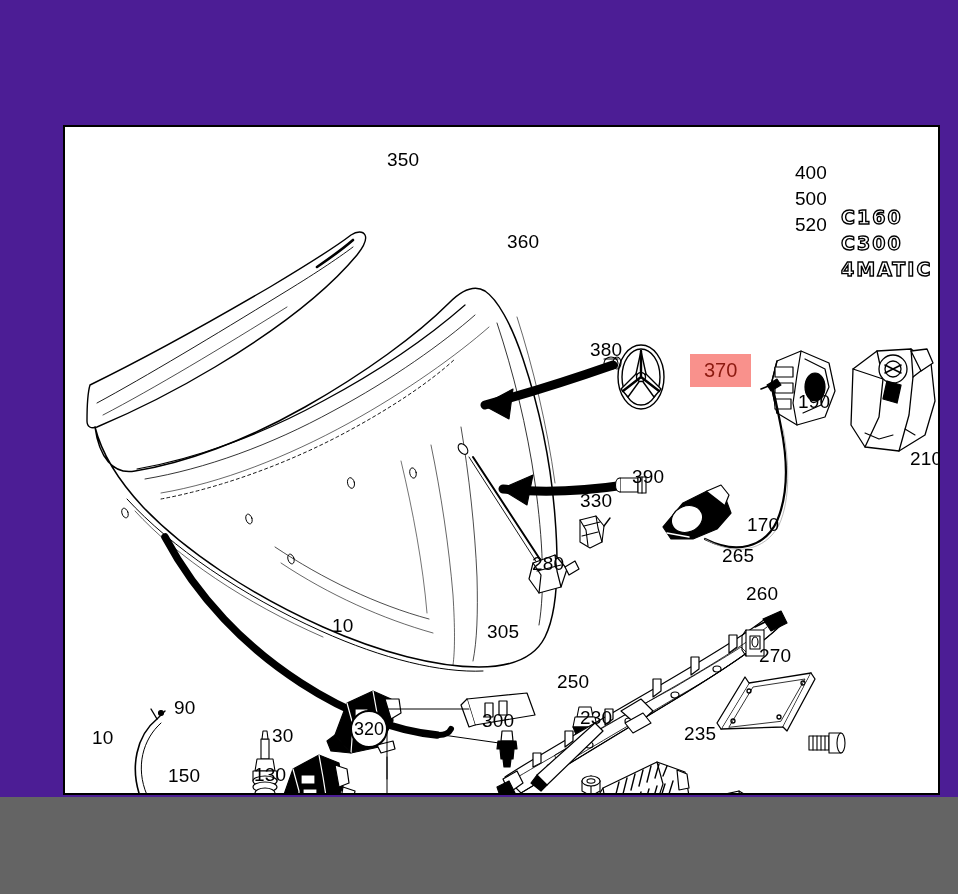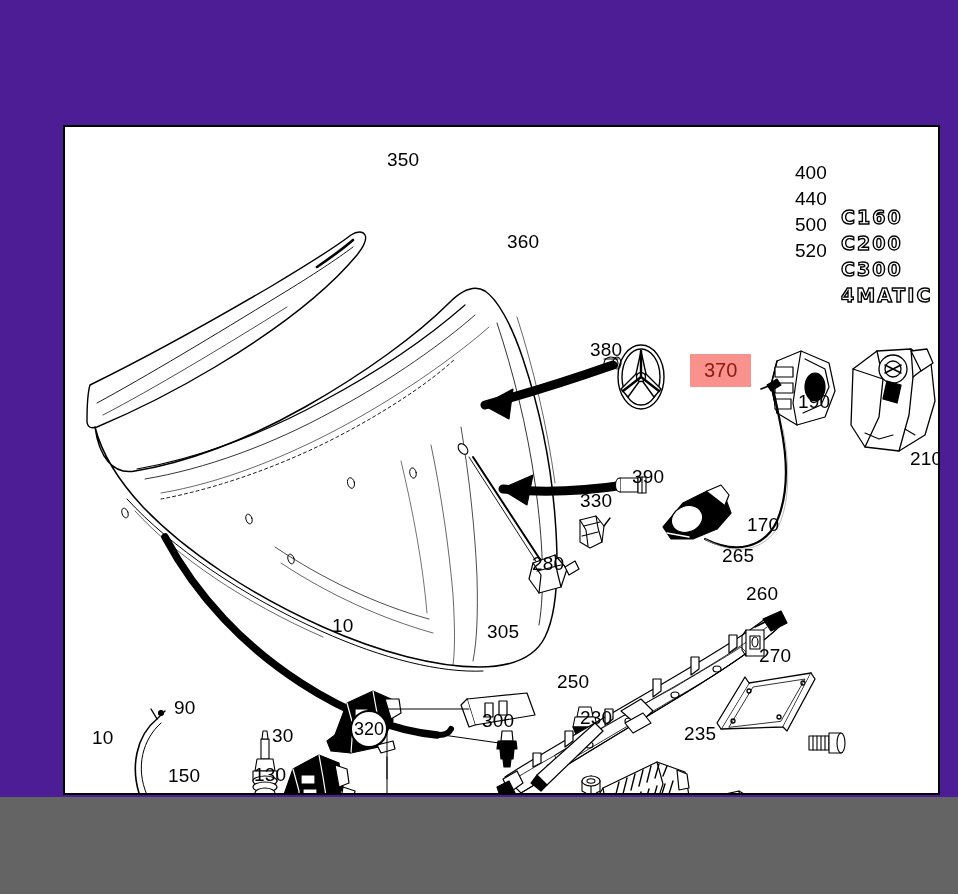--- a/index.html
+++ b/index.html
@@ -403,24 +403,20 @@
     <div class="circ" style="left:285px;top:583px;">320</div>
 
     <div class="hl" style="left:593px;top:227px;">370</div>
 
     <div id="legend" style="left:730px;top:35px;">
       <div class="lgrow">
         <span class="lgnum">400</span>
         <span class="lgcode outline">C160</span>
       </div>
       <div class="lgrow">
-        <span class="lgnum">440</span>
-        <span class="lgcode outline">C200</span>
-      </div>
-      <div class="lgrow">
         <span class="lgnum">500</span>
         <span class="lgcode outline">C300</span>
       </div>
       <div class="lgrow">
         <span class="lgnum">520</span>
         <span class="lgcode outline">4MATIC</span>
       </div>
     </div>
 
   </div>

